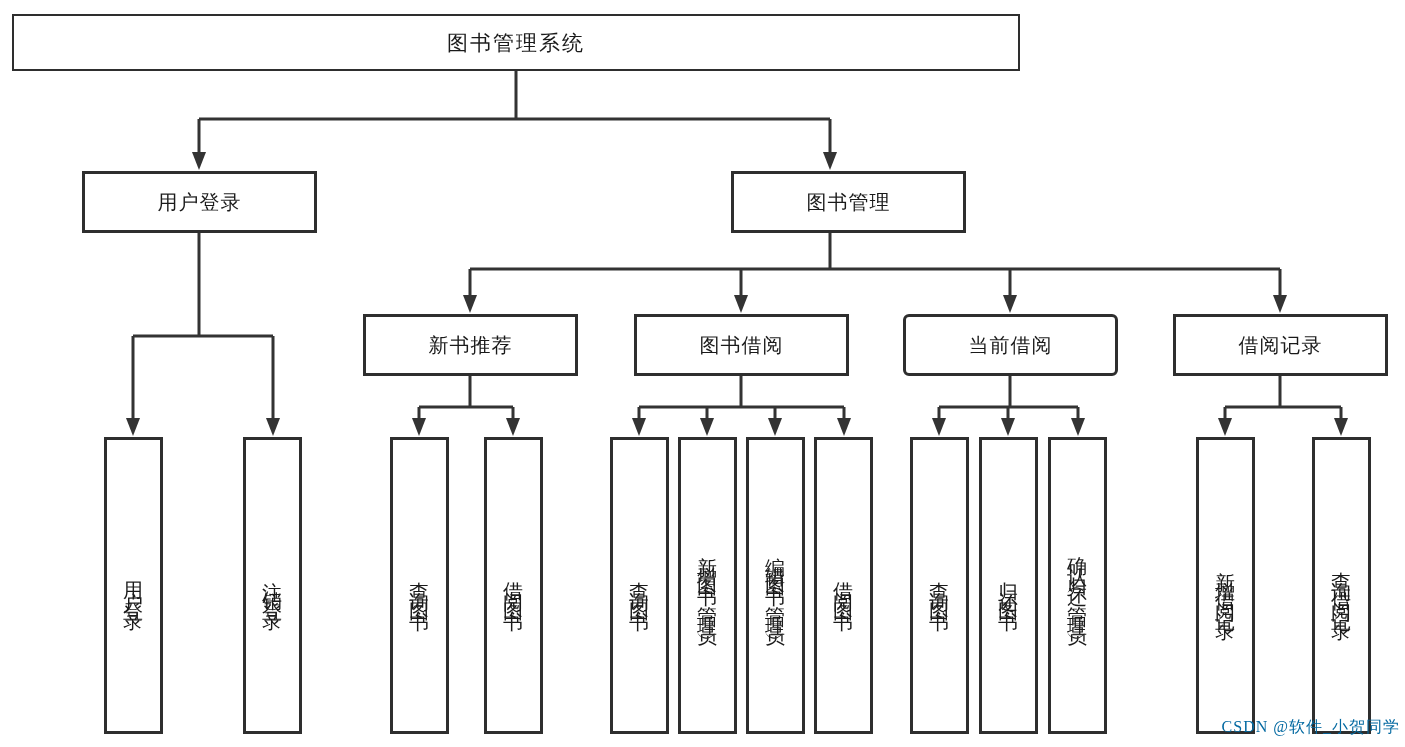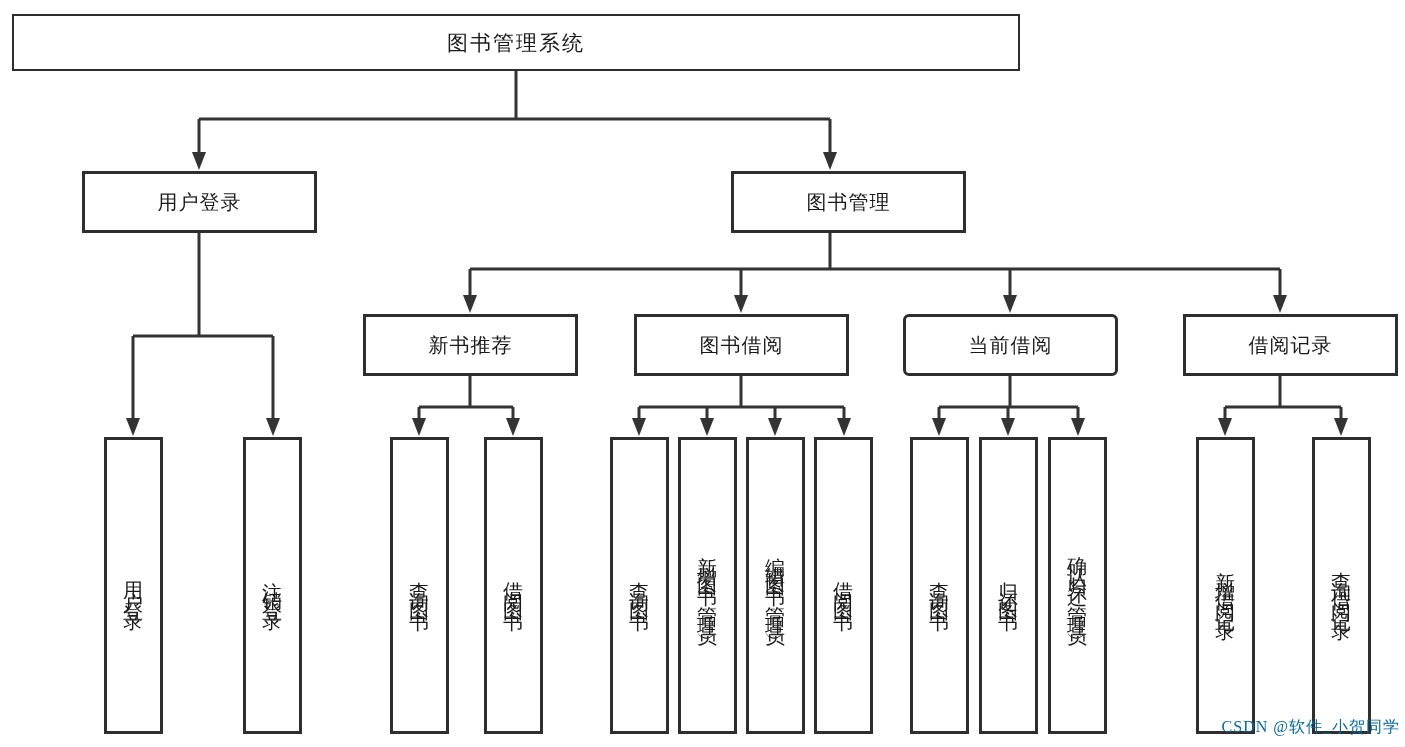--- a/index.html
+++ b/index.html
@@ -27,21 +27,21 @@
     border-width:2.5px;
     font-size:21px;letter-spacing:2px;
   }
   .lv2{top:171px;width:235px;height:62px;letter-spacing:1px;}
   .lv2.b0{left:82px;}
   .lv2.b1{left:711px;margin-left:20px;}
   .lv3{top:314px;width:215px;height:62px;letter-spacing:1px;}
   .lv3.g0{left:363px;}
   .lv3.g1{left:634px;}
   .lv3.g2{left:903px;border-radius:6px;}
-  .lv3.g3{left:1173px;margin-left:10px;}
+  .lv3.g3{left:1173px;}
   .leaf{top:437px;width:59px;height:297px;}
   .leaf .vtxt{
     writing-mode:vertical-lr;
     letter-spacing:10px;
     font-size:20px;
     line-height:1;
   }
   .leaf.p104{left:104px;}  .leaf.p243{left:243px;}
   .leaf.p390{left:390px;}  .leaf.p484{left:484px;}
   .leaf.p610{left:610px;}  .leaf.p678{left:678px;}

